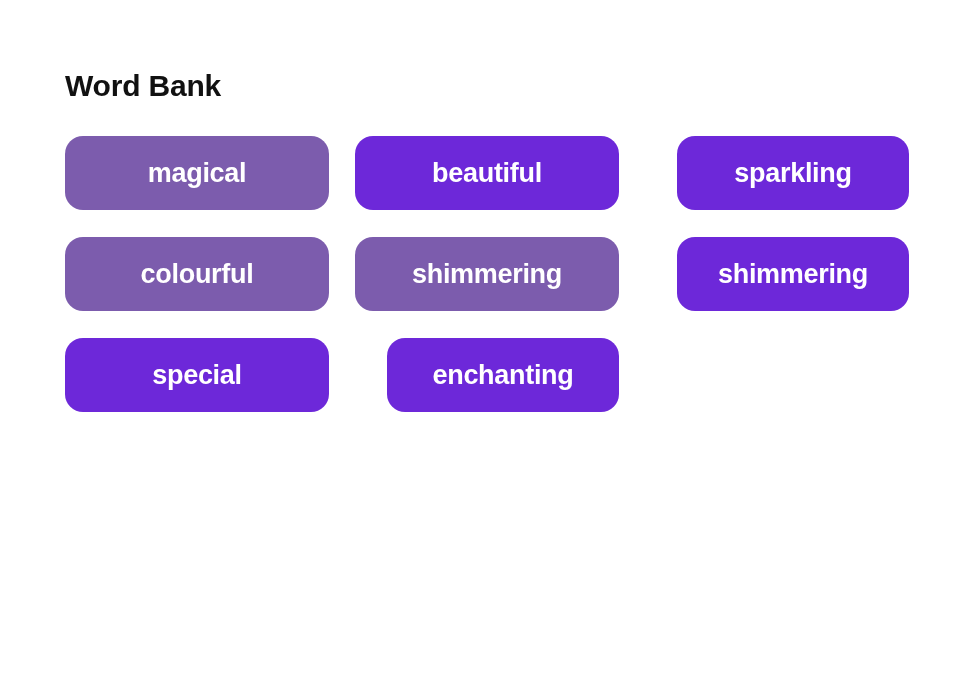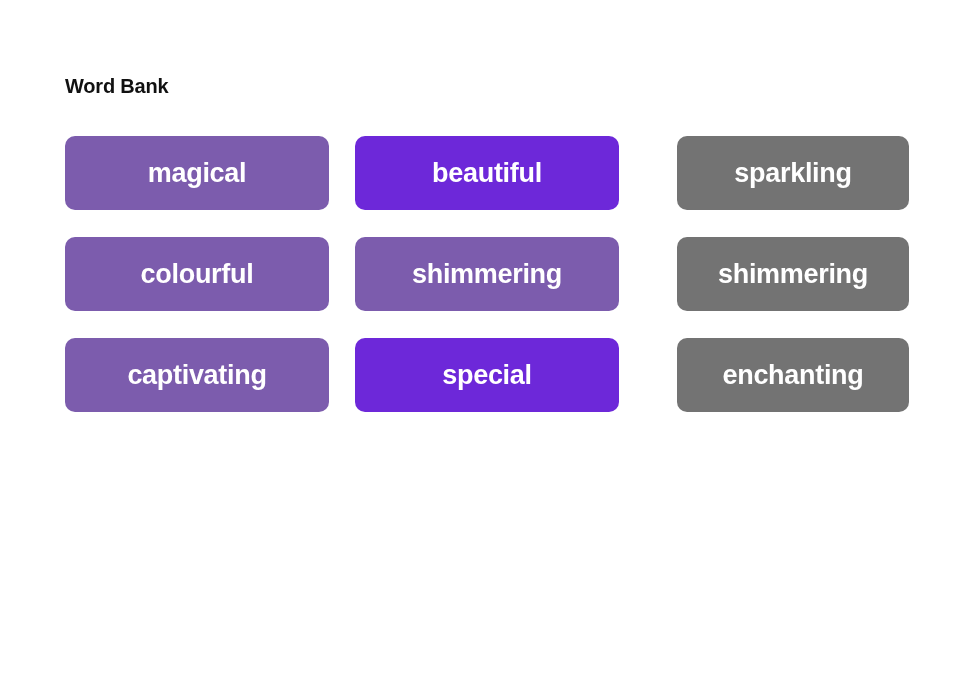--- a/index.html
+++ b/index.html
@@ -17,74 +17,73 @@
   .page {
     position: relative;
     width: 976px;
     height: 691px;
     background: #ffffff;
   }
   .page-title {
     position: absolute;
     left: 65px;
     top: 68px;
-    font-size: 20px;
+    font-size: 30px;
     font-weight: bold;
     color: #111111;
     letter-spacing: -0.2px;
     line-height: 36px;
     white-space: nowrap;
   }
   .word-grid {
     position: absolute;
     left: 65px;
     top: 136px;
     width: 843px;
     display: grid;
     grid-template-columns: 264px 264px 264px;
     grid-template-rows: 74px 74px 74px 74px;
     column-gap: 26px;
     row-gap: 27px;
   }
   .word-chip {
-    border-radius: 10px;
+    border-radius: 18px;
     display: flex;
     align-items: center;
     justify-content: center;
     color: #ffffff;
     font-size: 27px;
     font-weight: bold;
     letter-spacing: -0.3px;
     line-height: 1;
     text-align: center;
     box-sizing: border-box;
     padding: 16px 10px;
     user-select: none;
     cursor: pointer;
   }
   .word-chip.col-purple { background: #7c5cad; }
   .word-chip.col-blue   { background: #6d28d9; }
-  .word-chip.col-green  { background: #737373; margin-left: 32px; }
+  .word-chip.col-green  { background: #6d28d9; margin-left: 32px; }
 </style>
 </head>
 <body>
 
 <div class="page">
 
   <div class="page-title">Word Bank</div>
 
   <div class="word-grid">
 
     <div class="word-chip col-purple">magical</div>
     <div class="word-chip col-blue">beautiful</div>
     <div class="word-chip col-green">sparkling</div>
 
     <div class="word-chip col-purple">colourful</div>
 
     <div class="word-chip col-purple">shimmering</div>
     <div class="word-chip col-green">shimmering</div>
 
-    <div class="word-chip col-purple">captivating</div>
     <div class="word-chip col-blue">special</div>
     <div class="word-chip col-green">enchanting</div>
 
   </div>
 </div>
 
 </body></html>

